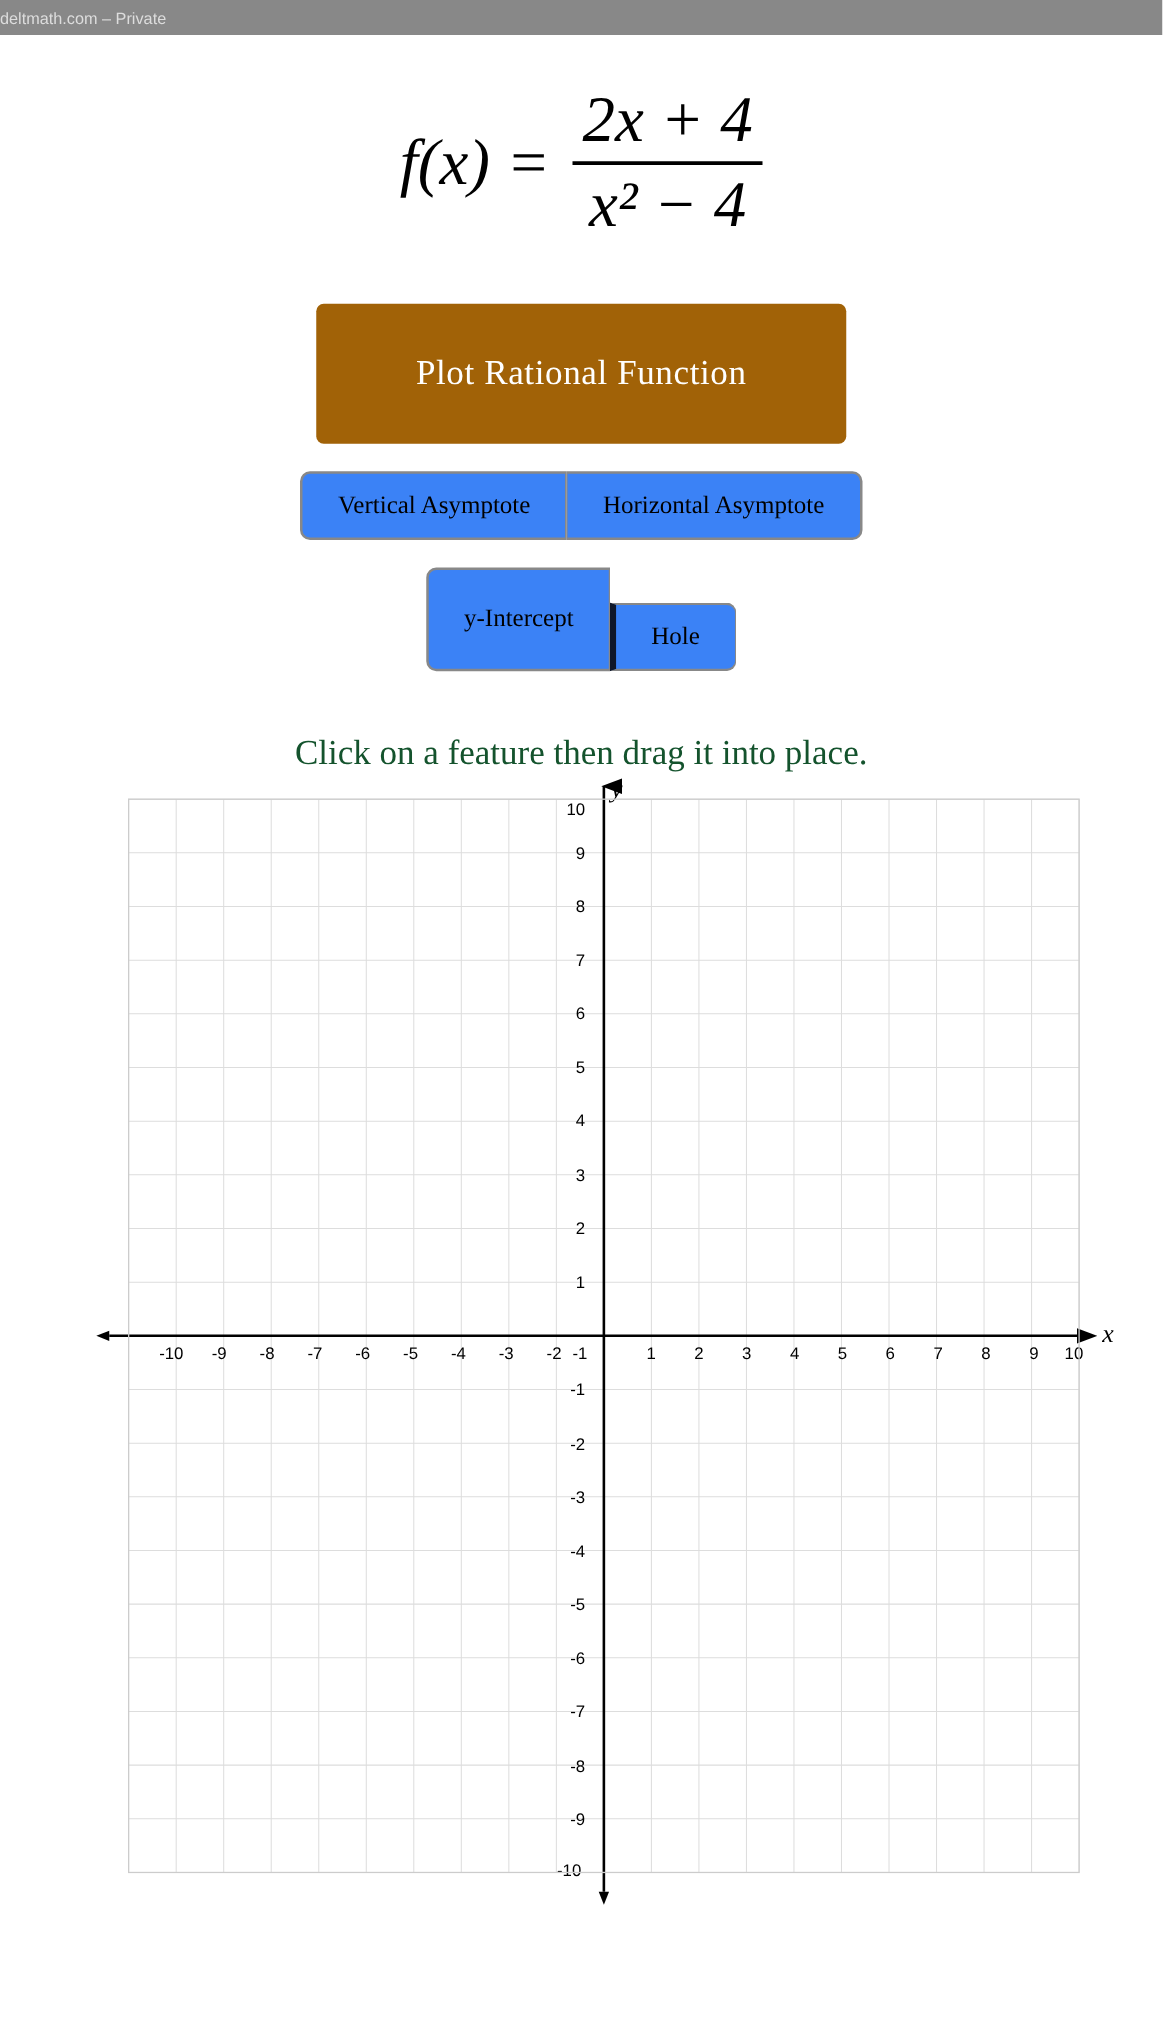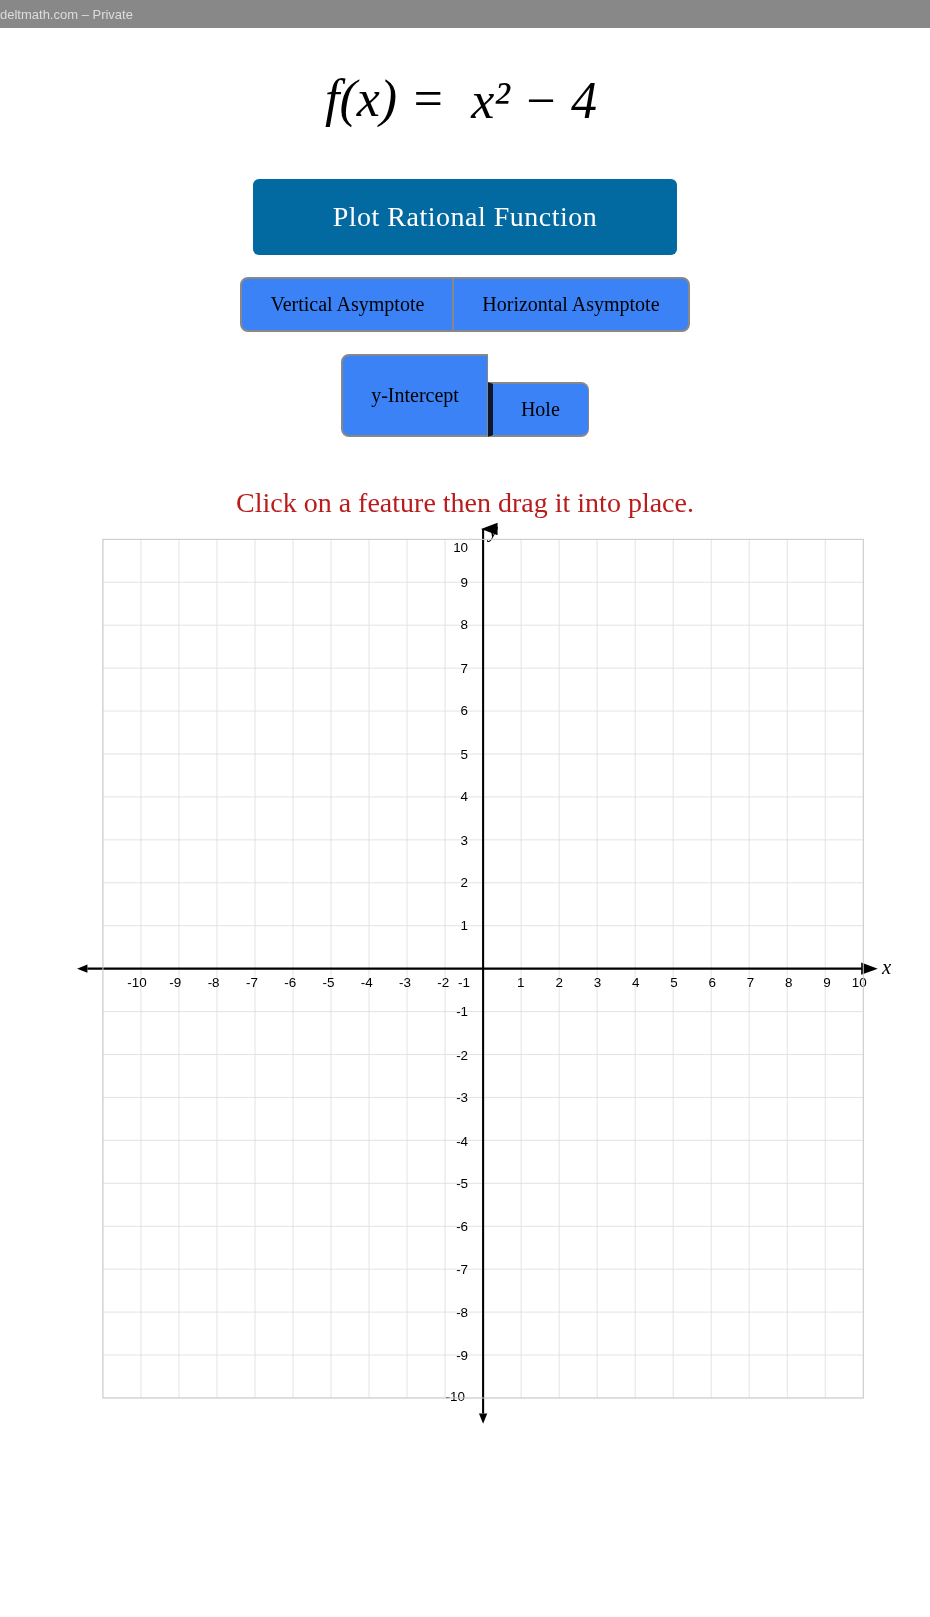--- a/index.html
+++ b/index.html
@@ -57,25 +57,25 @@
 
     .fraction .denominator {
       font-size: 52px;
       font-style: italic;
       padding: 4px 8px 0 8px;
       line-height: 1.1;
     }
 
     .plot-button {
       margin-top: 50px;
-      background: #0369a1;
+      background: #a16207;
       color: #fff;
       border: none;
       border-radius: 6px;
-      padding: 22px 80px;
+      padding: 40px 80px;
       font-size: 28px;
       font-family: Georgia, serif;
       cursor: pointer;
       letter-spacing: 0.5px;
     }
 
     .buttons-row1, .buttons-row2 {
       display: flex;
       justify-content: center;
       gap: 0;
@@ -113,21 +113,21 @@
     }
     .buttons-row2 .feature-btn:last-child {
       border-radius: 0 8px 8px 0;
       border-left: 5px solid #0f172a;
     }
 
     .instruction {
       margin-top: 50px;
       font-size: 28px;
       font-family: Georgia, serif;
-      color: #b91c1c;
+      color: #14532d;
       text-align: center;
     }
 
     .graph-container {
       margin-top: 10px;
       position: relative;
       width: 860px;
       height: 900px;
     }
 
@@ -141,20 +141,21 @@
 <body>
 
 <div class="top-bar">
   <span>deltmath.com  –  Private</span>
 </div>
 
 <div class="formula-section">
   <div class="formula">
     <span style="font-size:52px; font-style:italic;">f(x) =</span>
     <div class="fraction">
+      <div class="numerator">2x + 4</div>
       <div class="denominator">x² − 4</div>
     </div>
   </div>
 </div>
 
 <button class="plot-button">Plot Rational Function</button>
 
 <div class="buttons-row1">
   <button class="feature-btn">Vertical Asymptote</button>
   <button class="feature-btn">Horizontal Asymptote</button>

